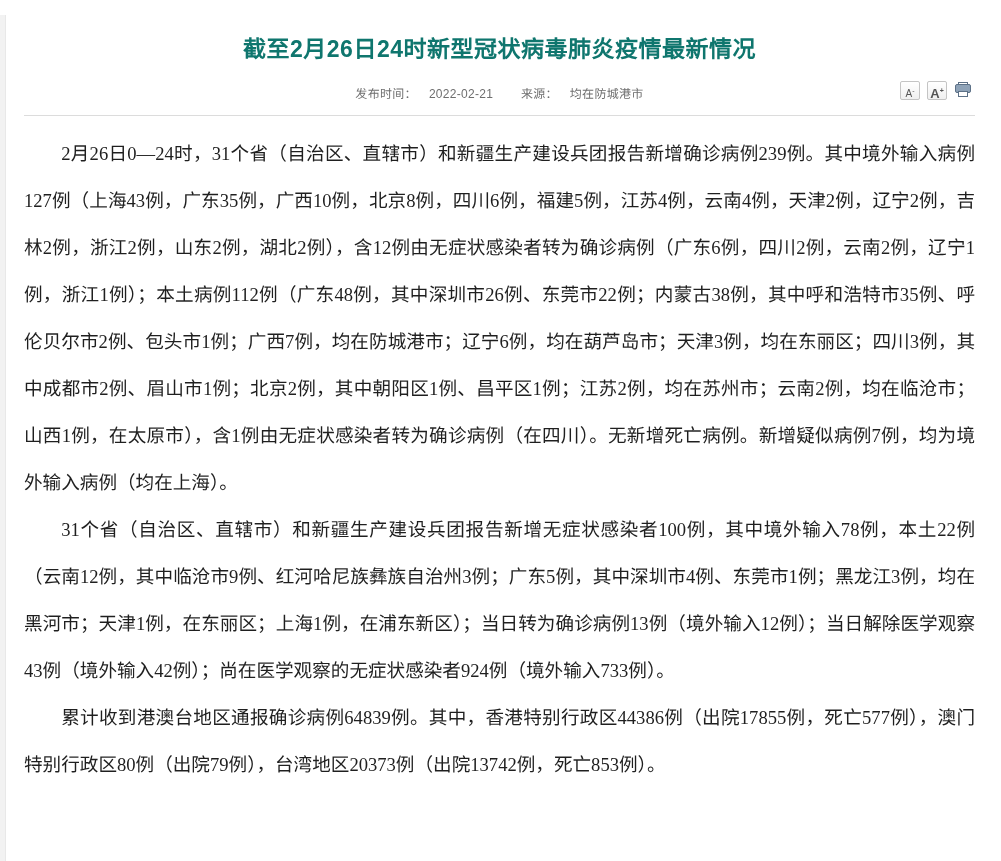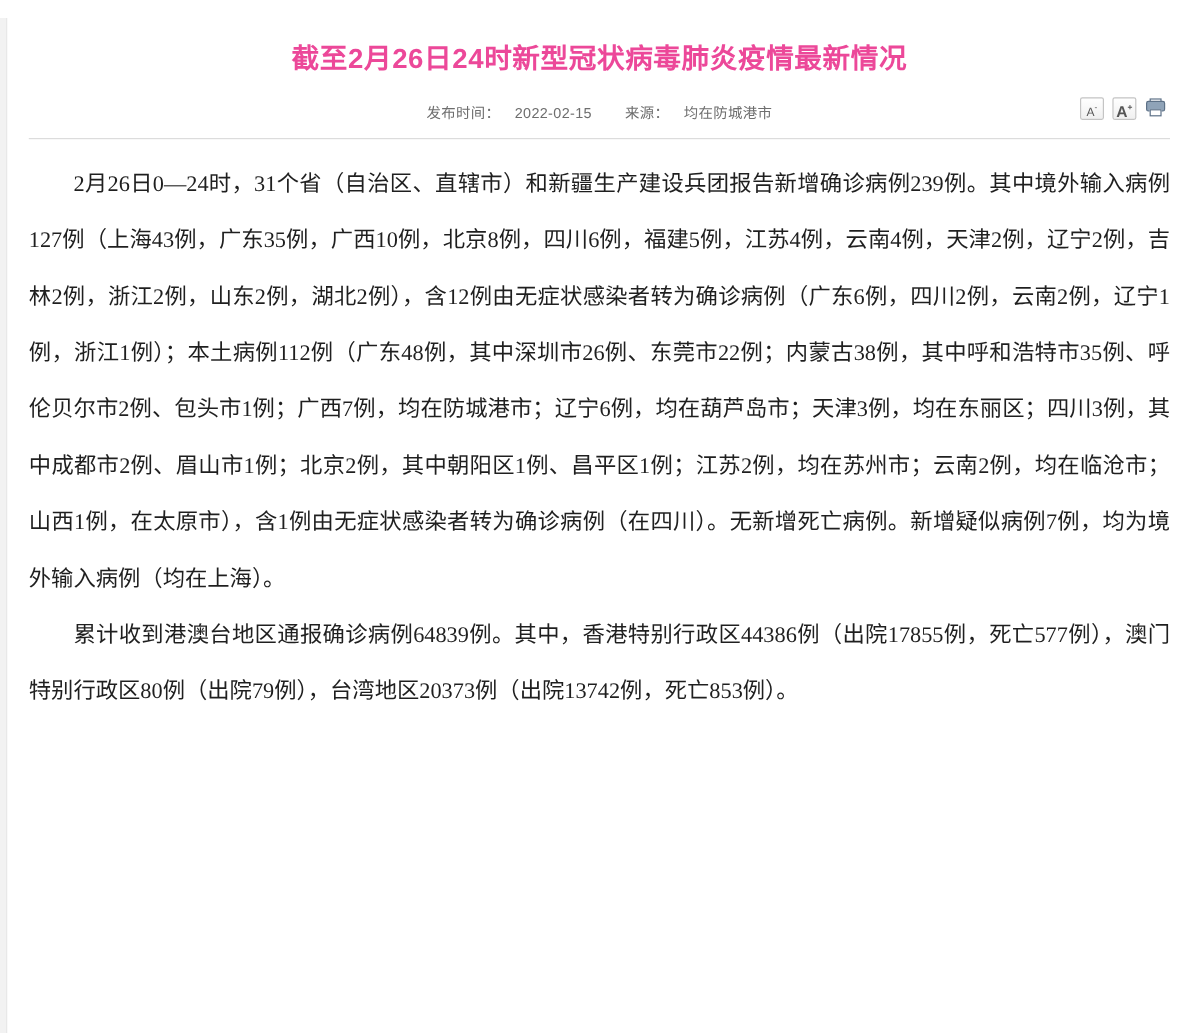--- a/index.html
+++ b/index.html
@@ -31,21 +31,21 @@
     border-right: 1px solid #e8e8e8;
   }
   .content {
     padding: 0 26px 0 24px;
   }
   .doc-title {
     text-align: center;
     font-family: "Liberation Sans", "DejaVu Sans", sans-serif;
     font-size: 23px;
     font-weight: bold;
-    color: #ec4899;
+    color: #0f766e;
     letter-spacing: 0.5px;
     padding-top: 18px;
     line-height: 1.4;
   }
   .meta-bar {
     position: relative;
     height: 34px;
     margin-top: 12px;
     border-bottom: 1px solid #dcdcdc;
   }
@@ -153,33 +153,34 @@
 <div class="page">
 
   <div class="left-rule"></div>
 
   <div class="content">
 
     <h1 class="doc-title">截至2月26日24时新型冠状病毒肺炎疫情最新情况</h1>
 
     <div class="meta-bar">
       <div class="meta-center">
-        <span><span>发布时间：</span><span>2022-02-15</span></span>
+        <span><span>发布时间：</span><span>2022-02-21</span></span>
         <span><span>来源：</span><span>均在防城港市</span></span>
       </div>
       <div class="meta-tools">
         <div class="tool-btn small-a"><span>A</span><sup>-</sup></div>
         <div class="tool-btn big-a"><span>A</span><sup>+</sup></div>
         <div class="print-btn">
           <div class="printer-paper"></div>
           <div class="printer"></div>
           <div class="printer-out"></div>
         </div>
       </div>
     </div>
 
     <div class="article">
       <p>2月26日0—24时，31个省（自治区、直辖市）和新疆生产建设兵团报告新增确诊病例239例。其中境外输入病例127例（上海43例，广东35例，广西10例，北京8例，四川6例，福建5例，江苏4例，云南4例，天津2例，辽宁2例，吉林2例，浙江2例，山东2例，湖北2例），含12例由无症状感染者转为确诊病例（广东6例，四川2例，云南2例，辽宁1例，浙江1例）；本土病例112例（广东48例，其中深圳市26例、东莞市22例；内蒙古38例，其中呼和浩特市35例、呼伦贝尔市2例、包头市1例；广西7例，均在防城港市；辽宁6例，均在葫芦岛市；天津3例，均在东丽区；四川3例，其中成都市2例、眉山市1例；北京2例，其中朝阳区1例、昌平区1例；江苏2例，均在苏州市；云南2例，均在临沧市；山西1例，在太原市），含1例由无症状感染者转为确诊病例（在四川）。无新增死亡病例。新增疑似病例7例，均为境外输入病例（均在上海）。</p>
+      <p>31个省（自治区、直辖市）和新疆生产建设兵团报告新增无症状感染者100例，其中境外输入78例，本土22例（云南12例，其中临沧市9例、红河哈尼族彝族自治州3例；广东5例，其中深圳市4例、东莞市1例；黑龙江3例，均在黑河市；天津1例，在东丽区；上海1例，在浦东新区）；当日转为确诊病例13例（境外输入12例）；当日解除医学观察43例（境外输入42例）；尚在医学观察的无症状感染者924例（境外输入733例）。</p>
       <p>累计收到港澳台地区通报确诊病例64839例。其中，香港特别行政区44386例（出院17855例，死亡577例），澳门特别行政区80例（出院79例），台湾地区20373例（出院13742例，死亡853例）。</p>
     </div>
 
   </div>
 </div>
 
 </body></html>

